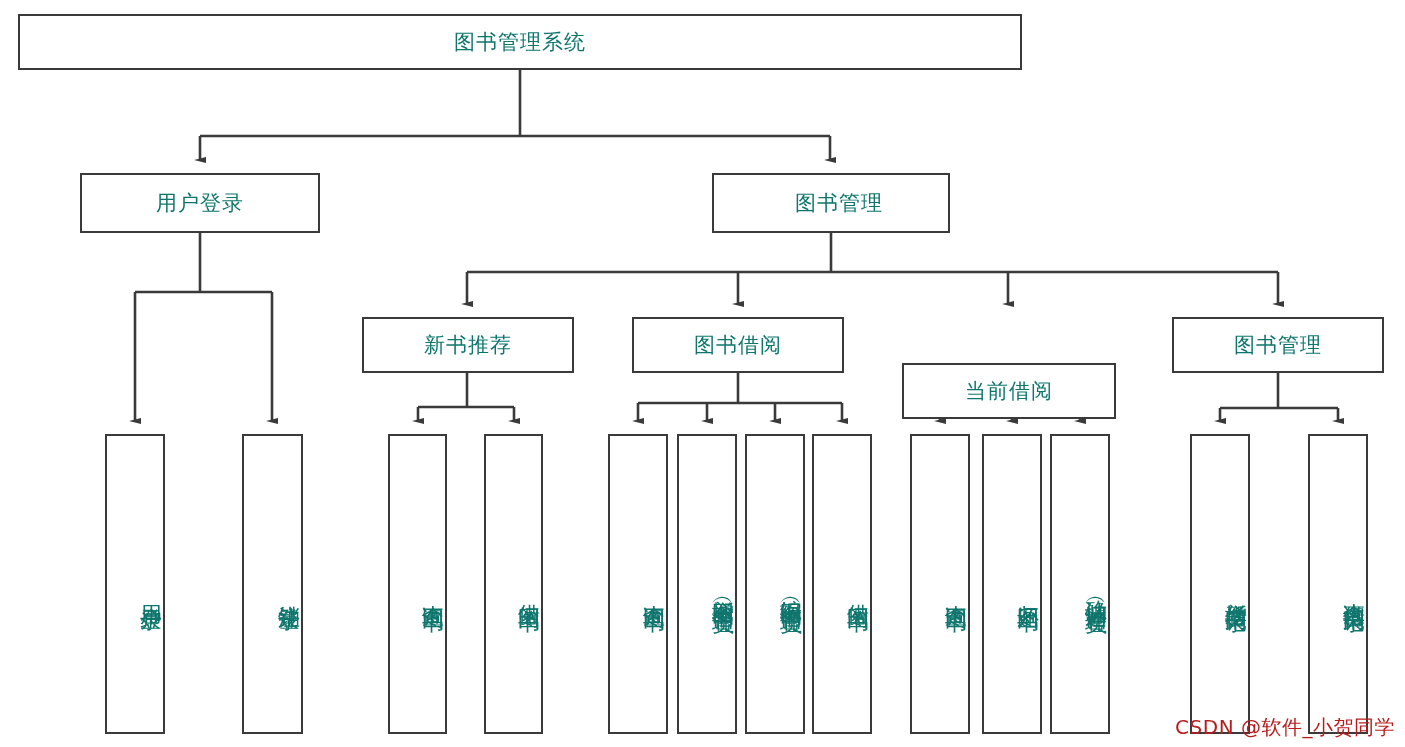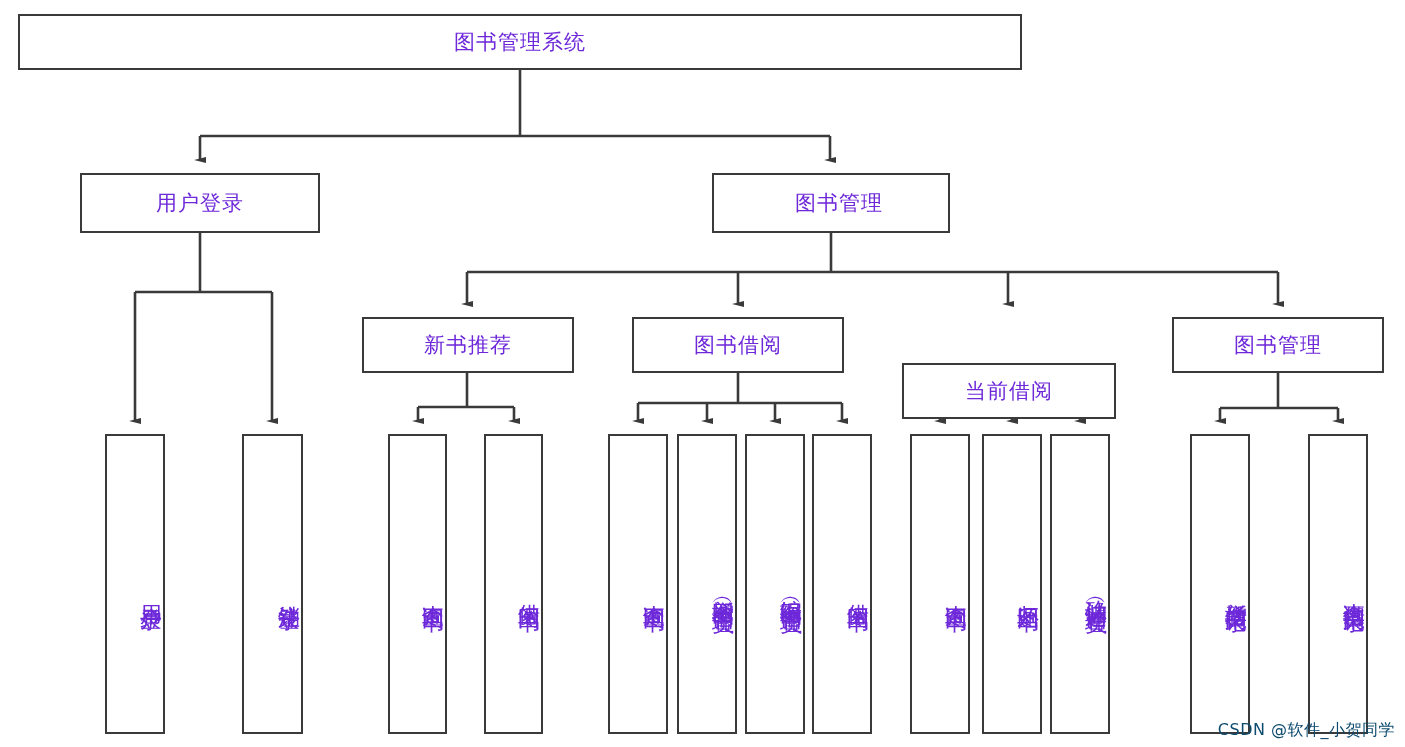--- a/index.html
+++ b/index.html
@@ -26,21 +26,21 @@
     pointer-events: none;
   }
   .node {
     position: absolute;
     box-sizing: border-box;
     background: #ffffff;
     border: 2px solid #3a3a3a;
     display: flex;
     align-items: center;
     justify-content: center;
-    color: #6d28d9;
+    color: #0f766e;
   }
   .node.h {
     font-size: 21px;
     letter-spacing: 1px;
   }
   .node.v {
     writing-mode: vertical-rl;
     text-orientation: upright;
     font-size: 22px;
     letter-spacing: 2px;
@@ -50,22 +50,22 @@
     justify-content: center;
     white-space: nowrap;
   }
   .node .lbl {
     display: block;
   }
   .watermark {
     position: absolute;
     right: 10px;
     bottom: 6px;
-    font-size: 16px;
-    color: #0c4a6e;
+    font-size: 20px;
+    color: #b91c1c;
     letter-spacing: 0.5px;
     white-space: nowrap;
     font-family: "DejaVu Sans", "Liberation Sans", sans-serif;
   }
 </style>
 </head>
 <body>
 
 <div id="canvas">
 

